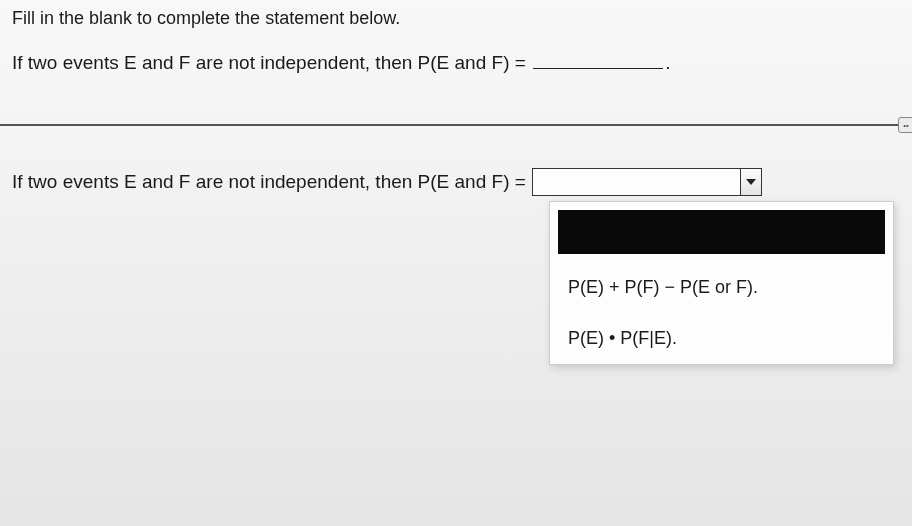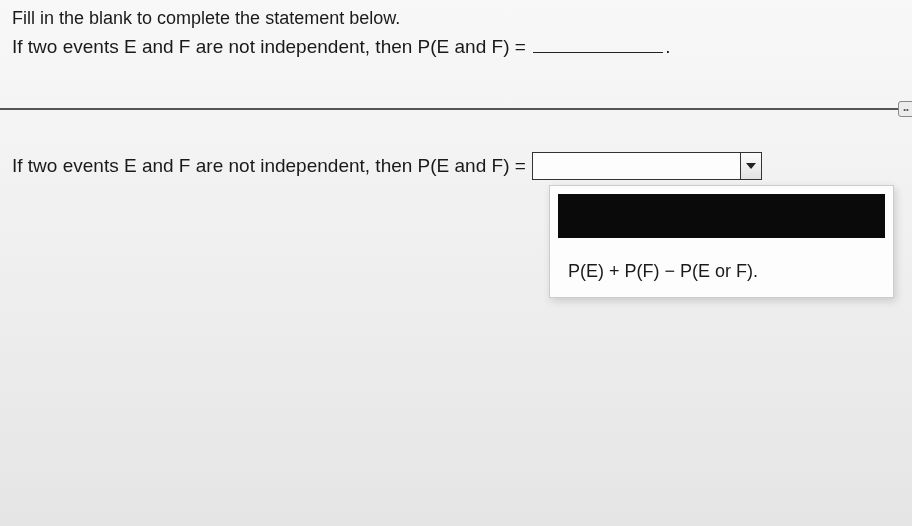--- a/index.html
+++ b/index.html
@@ -15,21 +15,21 @@
       overflow: hidden;
       position: relative;
       color: #1a1a1a;
     }
     .top-section {
       padding: 8px 12px 22px 12px;
     }
     .instruction {
       font-size: 18px;
       font-weight: 400;
-      margin-bottom: 6px;
+      margin-bottom: 22px;
     }
     .question-top {
       font-size: 19px;
       font-weight: 400;
     }
     .blank-line {
       display: inline-block;
       border-bottom: 1.5px solid #222;
       width: 130px;
       height: 18px;
@@ -145,14 +145,15 @@
         <svg viewBox="0 0 10 6">
             <polygon points="0,0 10,0 5,6" fill="#222"></polygon>
           </svg>
       </span>
     </span>
   </div>
 
   <div class="dropdown-panel">
     <div class="dropdown-option selected"></div>
     <div class="dropdown-option">P(E) + P(F) − P(E or F).</div>
+    <div class="dropdown-option">P(E) • P(F|E).</div>
   </div>
 </div>
 
 </body></html>

